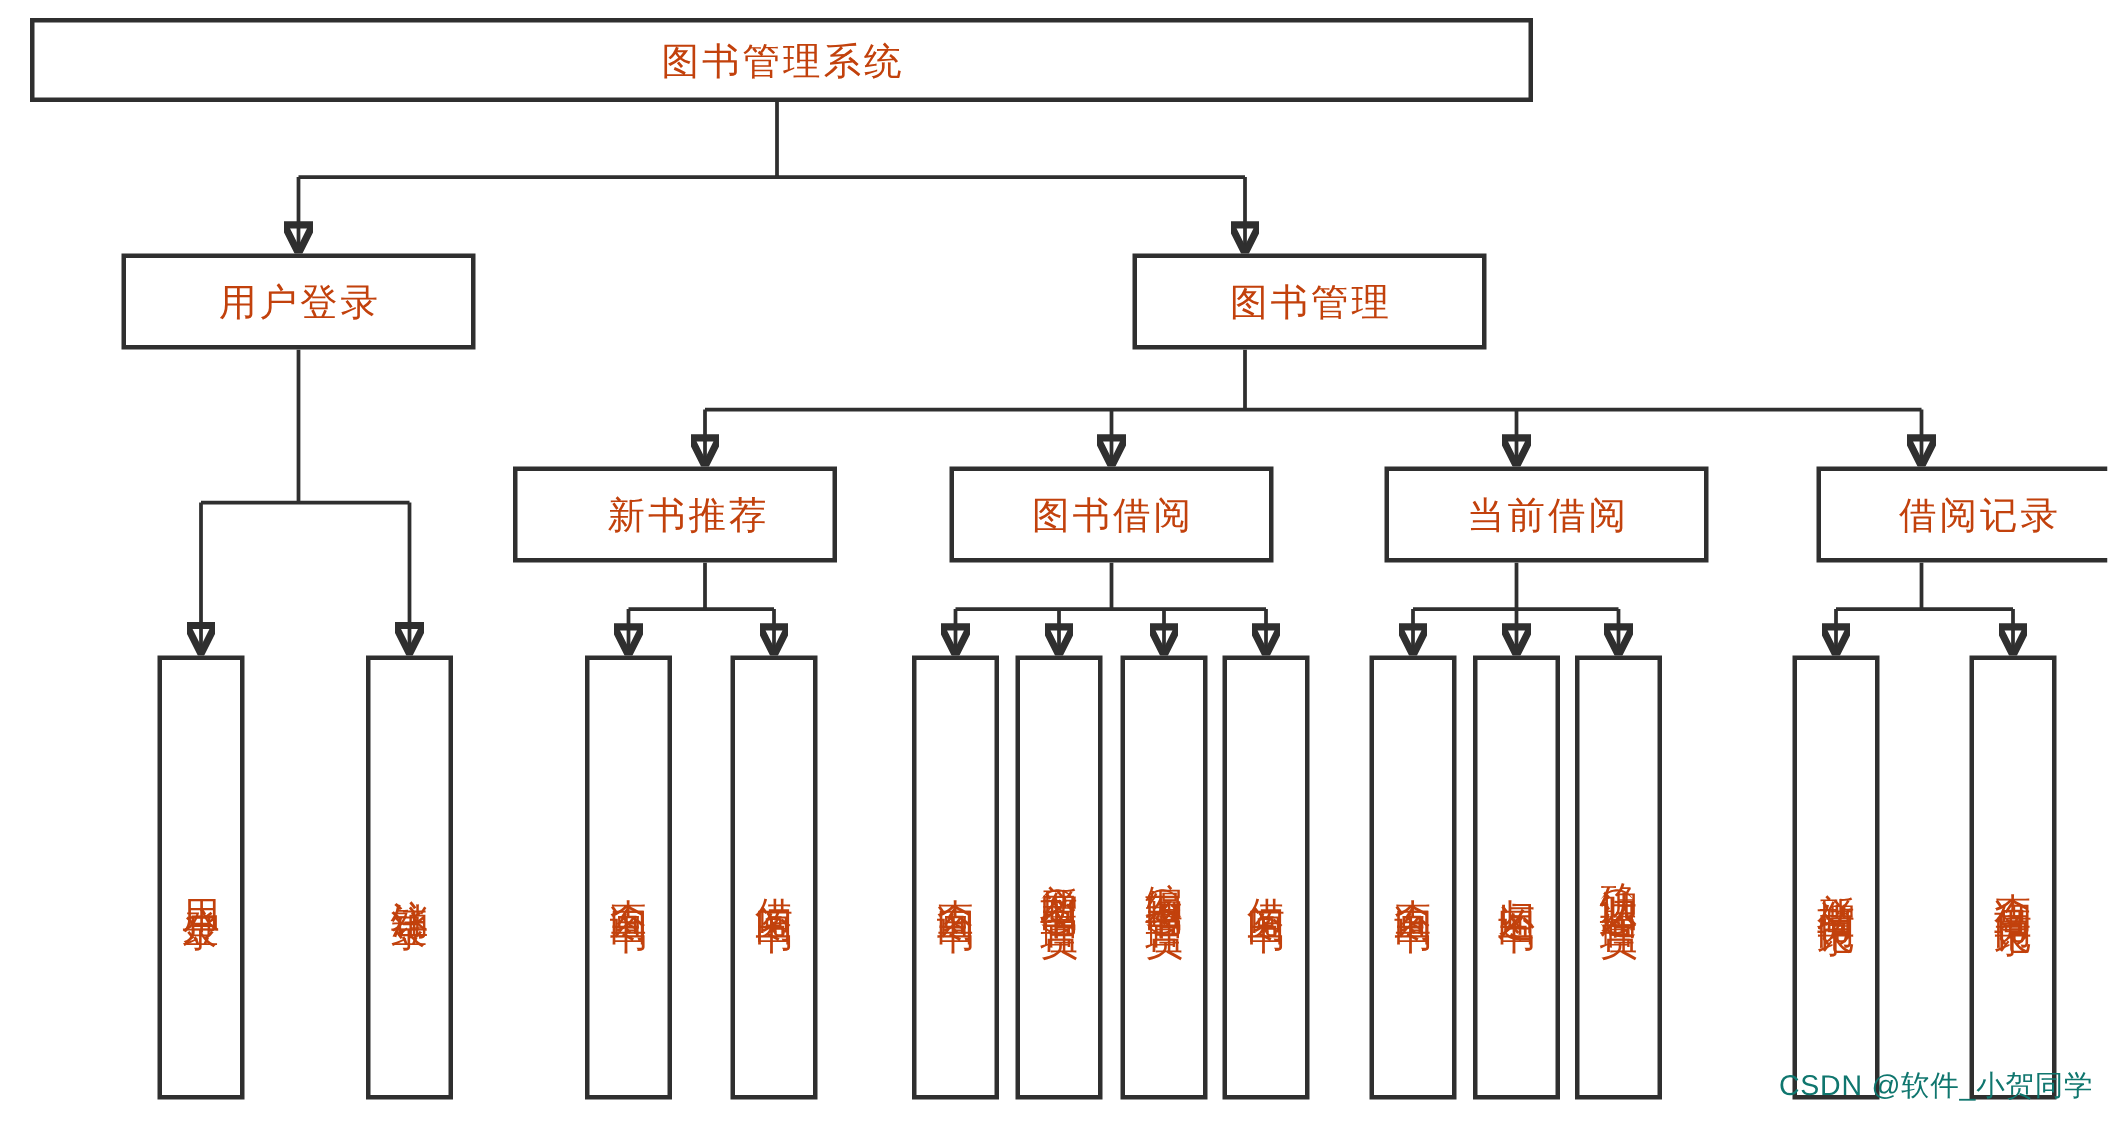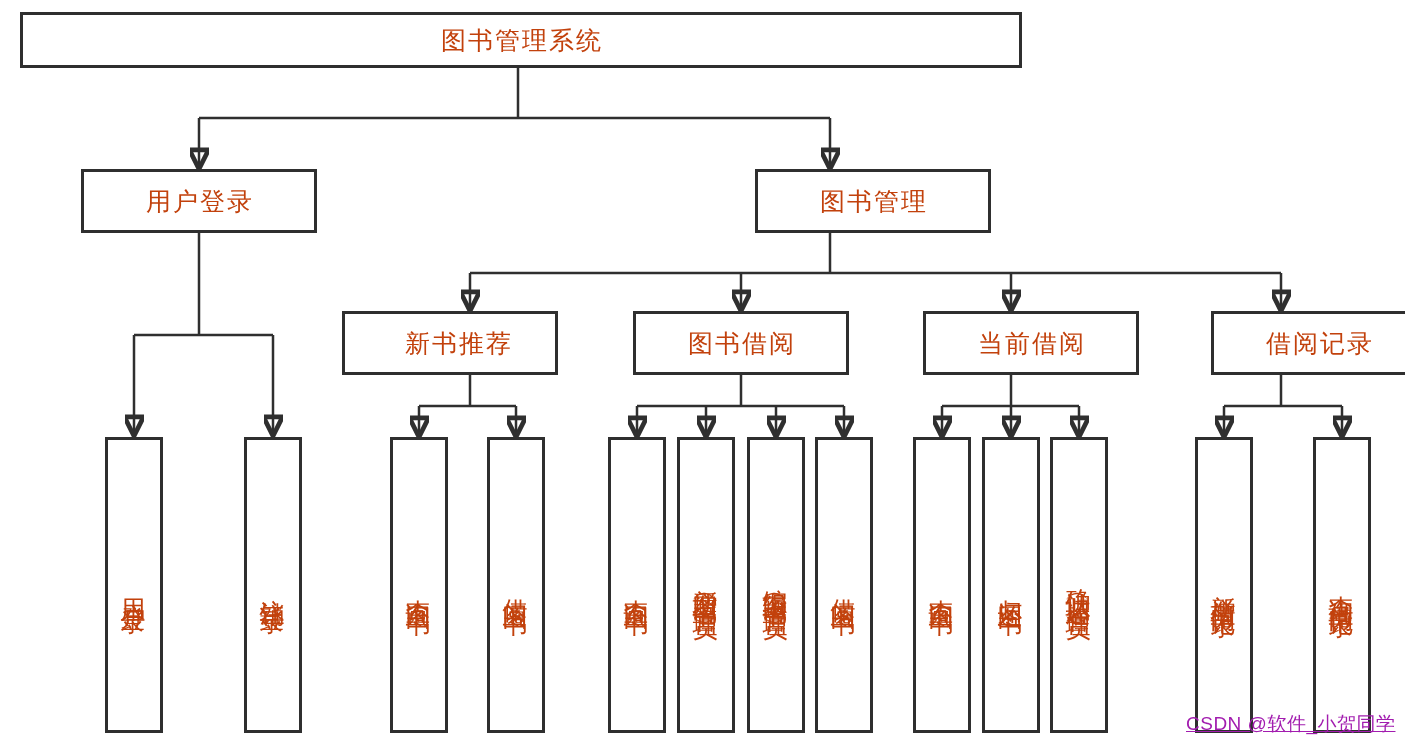--- a/index.html
+++ b/index.html
@@ -70,25 +70,24 @@
   .leaf-9  { left: 913px; }
   .leaf-10 { left: 982px; }
   .leaf-11 { left: 1050px; }
   .leaf-12 { left: 1195px; }
   .leaf-13 { left: 1313px; }
   .watermark {
     position: absolute;
     left: 1186px;
     top: 711px;
     font-size: 19px;
-    color: #a21caf;
+    color: #0f766e;
     letter-spacing: 0.5px;
     white-space: nowrap;
     z-index: 5;
-    text-decoration: underline;
   }
 </style>
 </head>
 <body>
 
 <div class="stage">
 
   <svg class="connectors" viewBox="0 0 1405 747" xmlns="http://www.w3.org/2000/svg">
     <defs>
       <marker id="arrow" viewBox="0 0 10 10" refX="9.5" refY="5" markerUnits="userSpaceOnUse" markerWidth="24" markerHeight="19" orient="auto">

